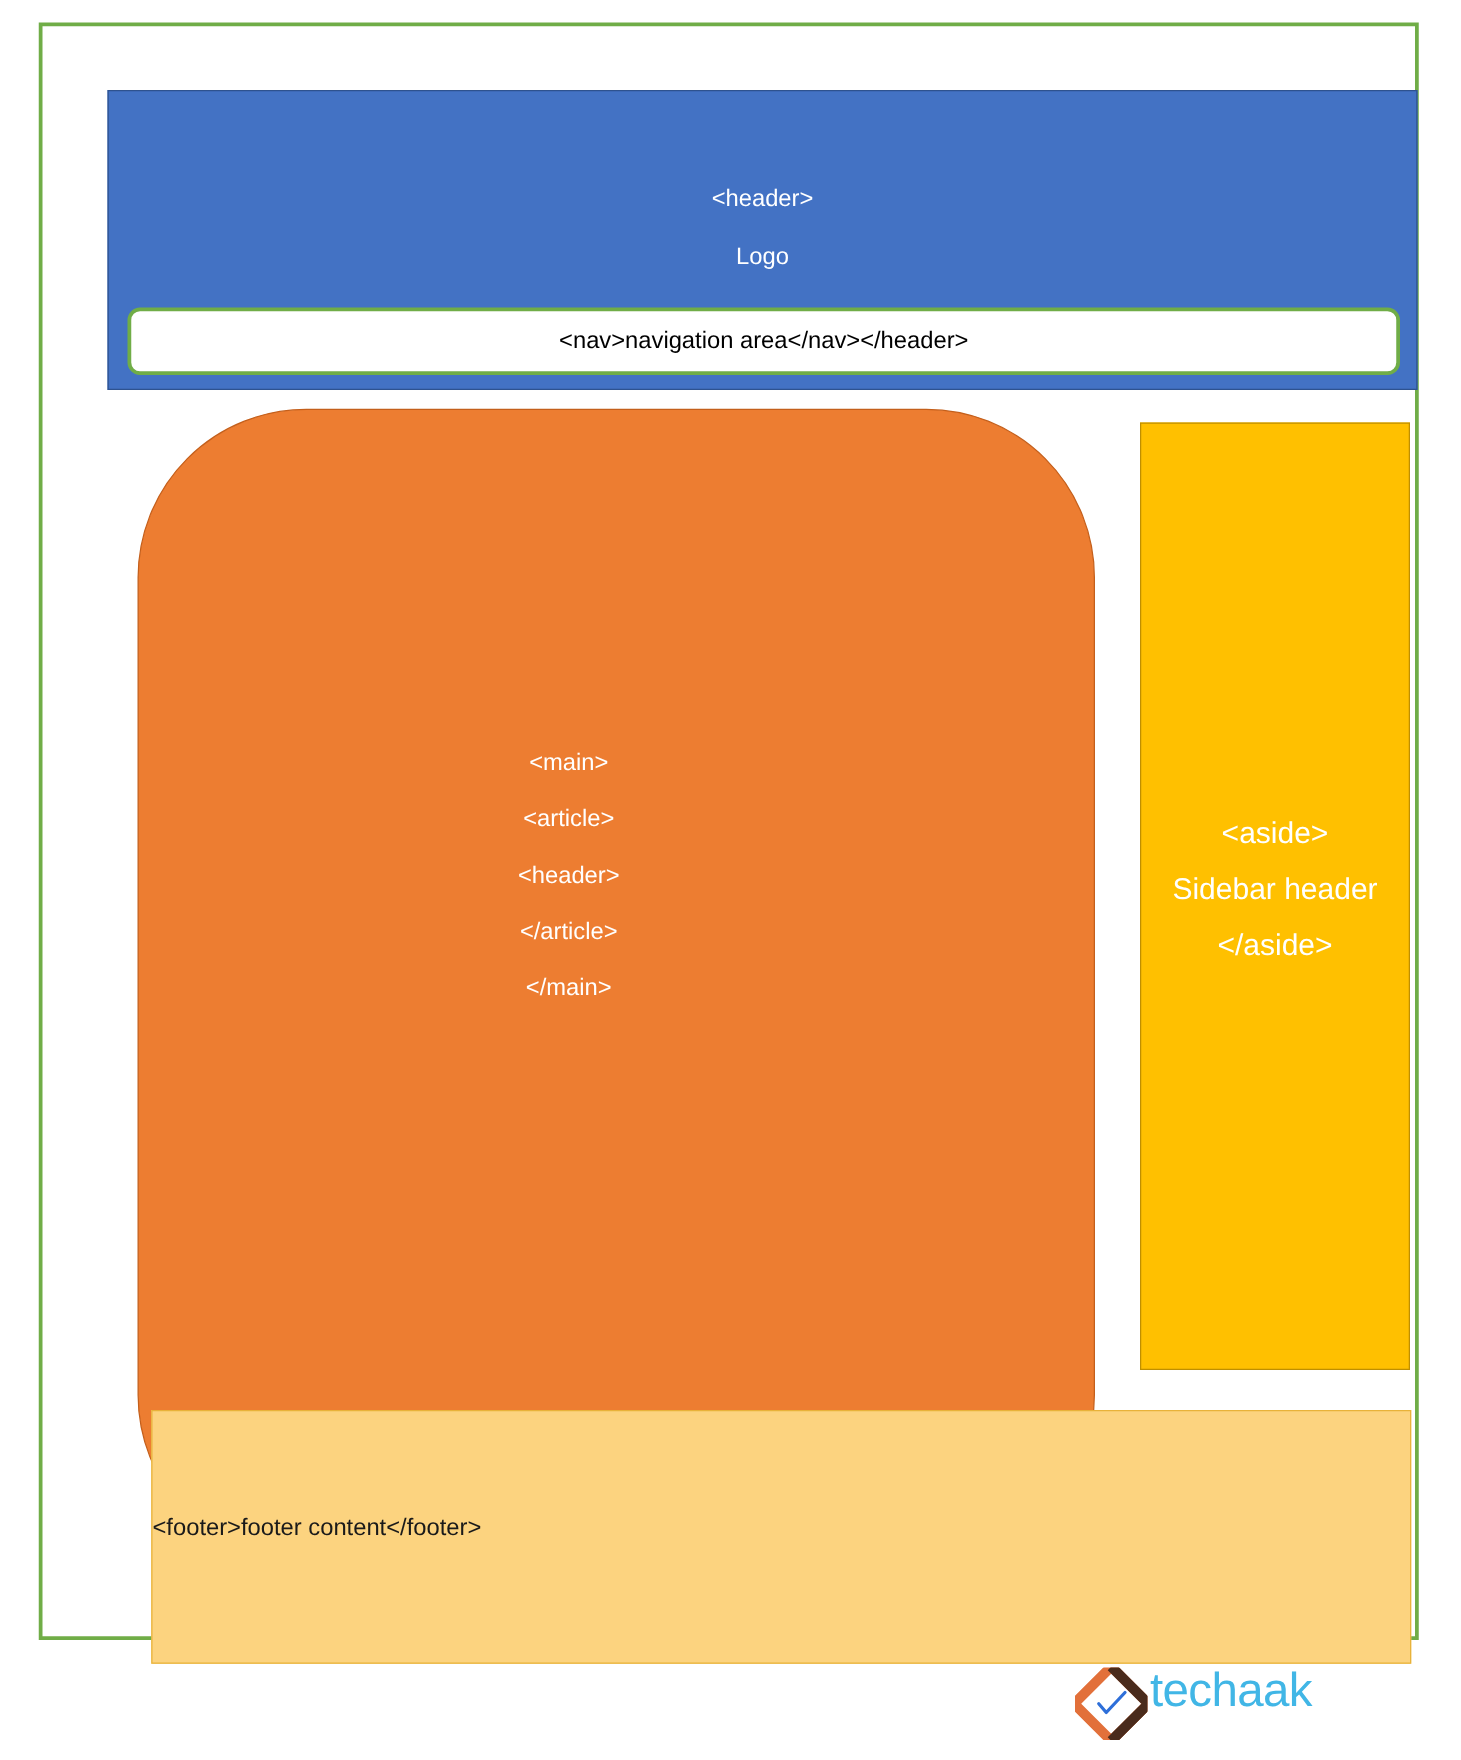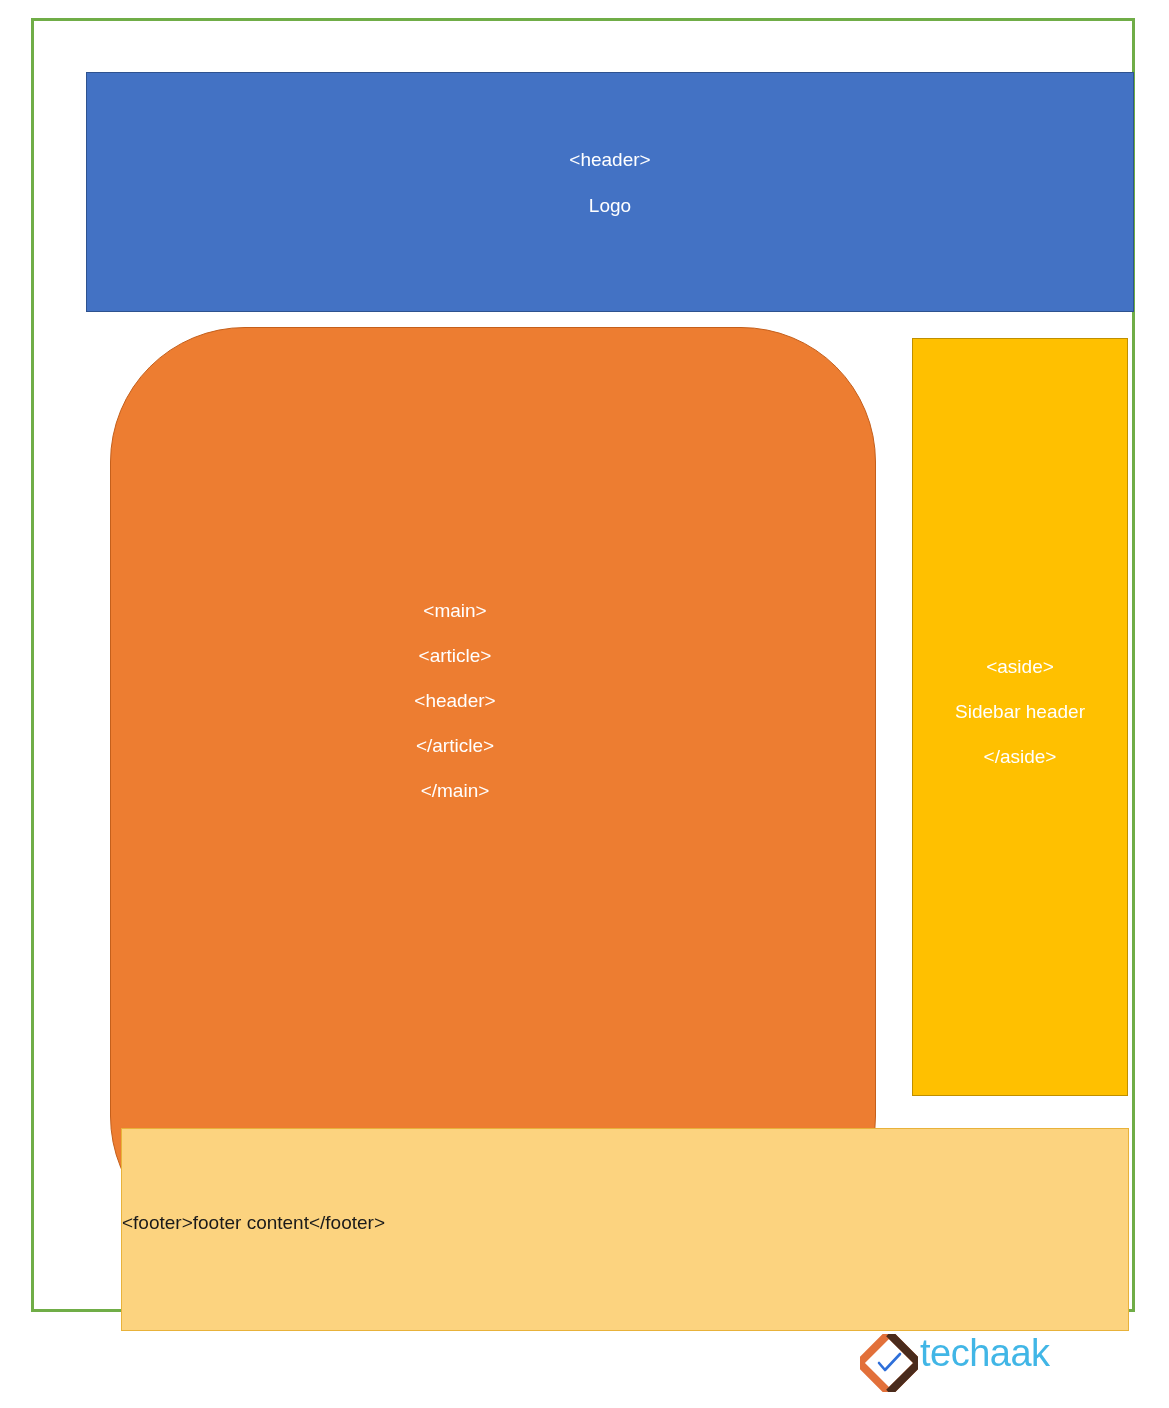--- a/index.html
+++ b/index.html
@@ -118,21 +118,21 @@
   }
   #aside-text-stack {
     position: absolute;
     left: 0;
     top: 305px;
     width: 100%;
     text-align: center;
   }
   #aside-text-stack .code-line {
     color: #ffffff;
-    font-size: 19px;
+    font-size: 24px;
     line-height: 45px;
     white-space: nowrap;
   }
 
   
   #footer-block {
     position: absolute;
     left: 87px;
     top: 1107px;
     width: 1008px;
@@ -177,20 +177,23 @@
 </style>
 </head>
 <body>
 
 <div id="diagram-frame">
 
   <div id="header-block">
     <div class="header-text" id="header-tag-label">&lt;header&gt;</div>
     <div class="header-text" id="header-logo-label">Logo</div>
 
+    <div id="nav-box">
+      <div id="nav-label">&lt;nav&gt;navigation area&lt;/nav&gt;&lt;/header&gt;</div>
+    </div>
   </div>
 
   <div id="main-block">
     <div id="main-text-stack">
       <div class="code-line">&lt;main&gt;</div>
       <div class="code-line">&lt;article&gt;</div>
       <div class="code-line">&lt;header&gt;</div>
       <div class="code-line">&lt;/article&gt;</div>
       <div class="code-line">&lt;/main&gt;</div>
     </div>

